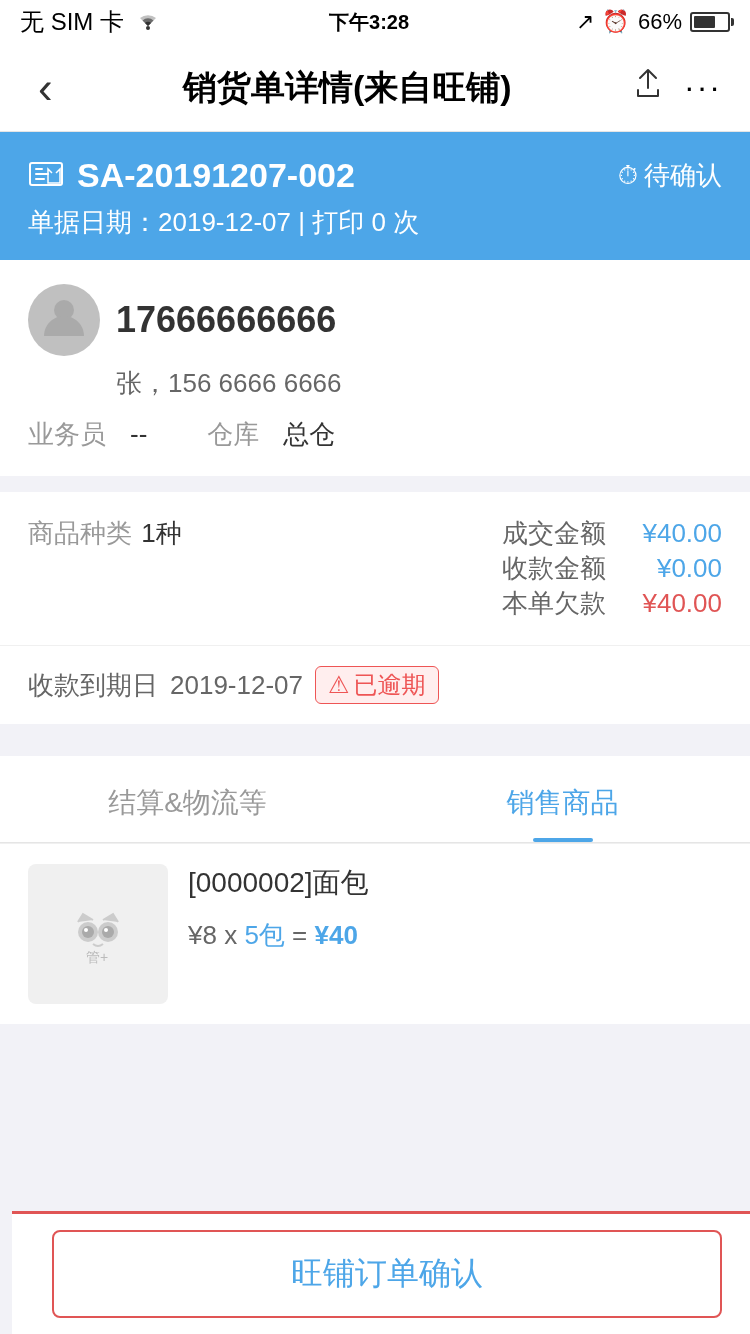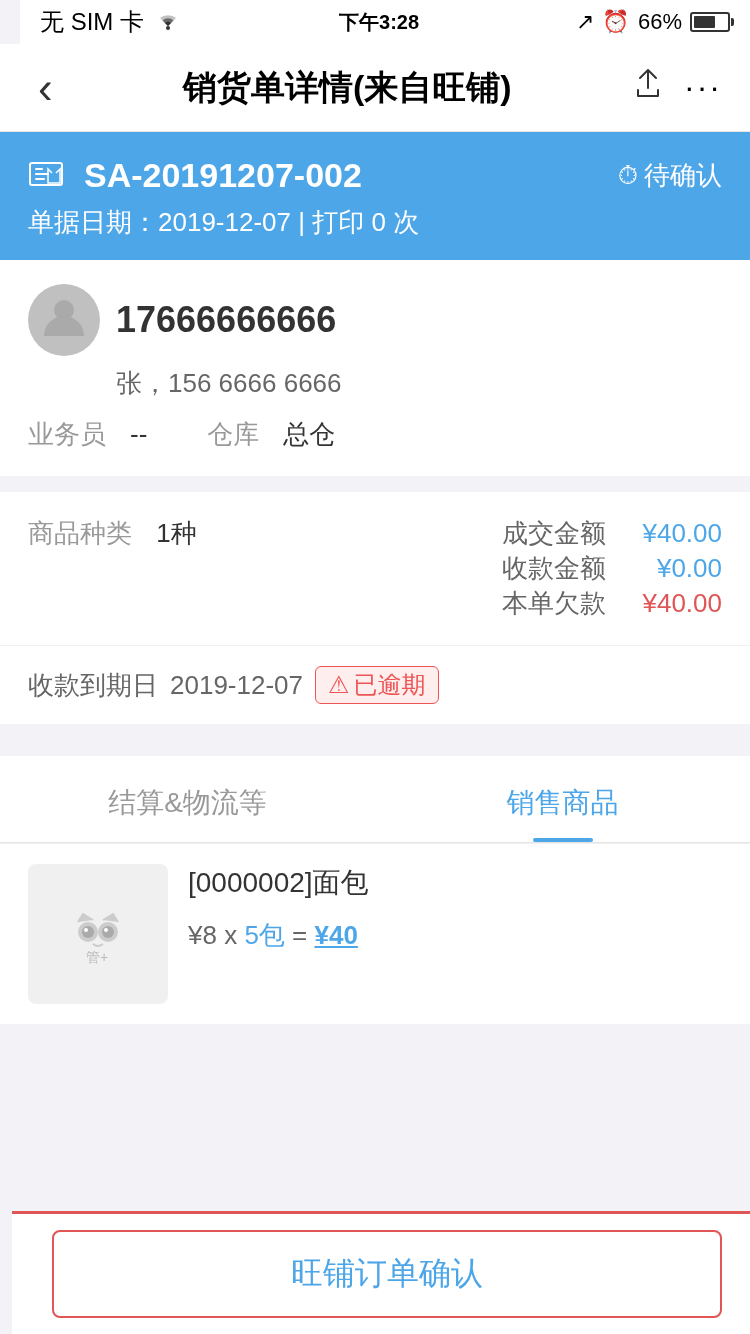--- a/index.html
+++ b/index.html
@@ -16,21 +16,20 @@
     
     .status-bar {
       background: #fff;
       height: 44px;
       display: flex;
       align-items: center;
       justify-content: space-between;
       padding: 0 20px;
       font-size: 24px;
       font-weight: 500;
-      margin-left: 20px;
     }
     .status-left { display: flex; align-items: center; gap: 10px; }
     .status-center { font-weight: 700; font-size: 20px; }
     .status-right { display: flex; align-items: center; gap: 8px; font-size: 22px; }
     .battery-icon {
       display: inline-flex; align-items: center;
       border: 2px solid #333;
       border-radius: 3px;
       width: 40px; height: 20px;
       padding: 2px;
@@ -90,21 +89,21 @@
       align-items: center;
       justify-content: space-between;
       margin-bottom: 10px;
     }
     .order-id {
       font-size: 34px;
       font-weight: 700;
       color: #fff;
       display: flex;
       align-items: flex-end;
-      gap: 20px;
+      gap: 13px;
     }
     .order-status {
       font-size: 26px;
       color: #fff;
       display: flex;
       align-items: center;
       gap: 6px;
     }
     .order-date {
       font-size: 26px;
@@ -278,21 +277,21 @@
       font-size: 28px;
       color: #333;
       margin-bottom: 16px;
       font-weight: 500;
     }
     .product-price {
       font-size: 26px;
       color: #666;
     }
     .product-price .qty { color: #4da6e8; }
-    .product-price .total { color: #4da6e8; font-weight: 600; text-decoration: underline; }
+    .product-price .total { color: #4da6e8; font-weight: 600; }
 
     
     .content-area {
       background: #f2f2f7;
       min-height: 300px;
     }
 
     
     .bottom-bar {
       position: fixed;
@@ -405,21 +404,21 @@
       <span class="meta-value">总仓</span>
     </div>
   </div>
 </div>
 
 <div class="divider"></div>
 
 <div class="summary-section">
   <div class="summary-left">
     <span class="summary-label">商品种类</span>
-    <span class="summary-value" style="margin-left:17px;">1种</span>
+    <span class="summary-value" style="margin-left:2px;">1种</span>
   </div>
   <div class="summary-right">
     <div class="summary-row">
       <span class="amount-label">成交金额</span>
       <span class="amount-value">¥40.00</span>
     </div>
     <div class="summary-row">
       <span class="amount-label">收款金额</span>
       <span class="amount-value">¥0.00</span>
     </div>

